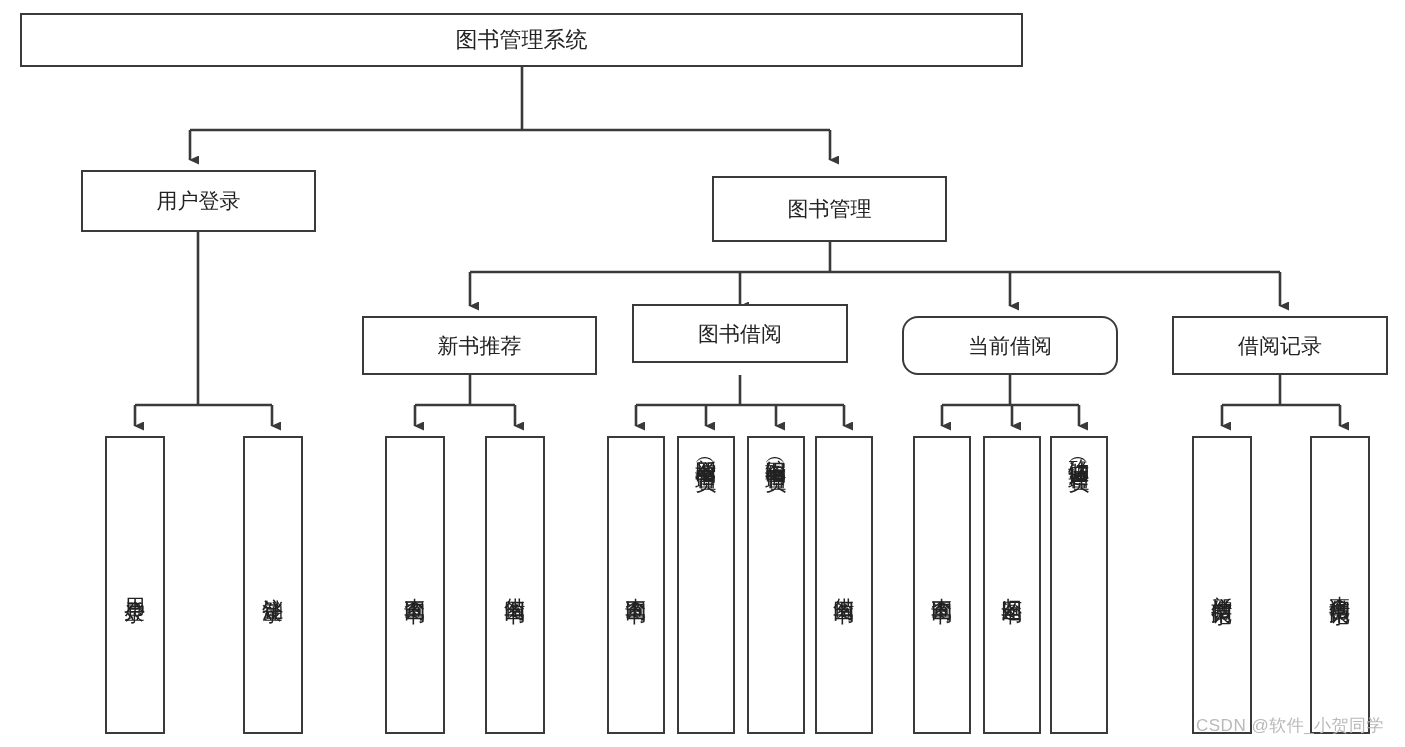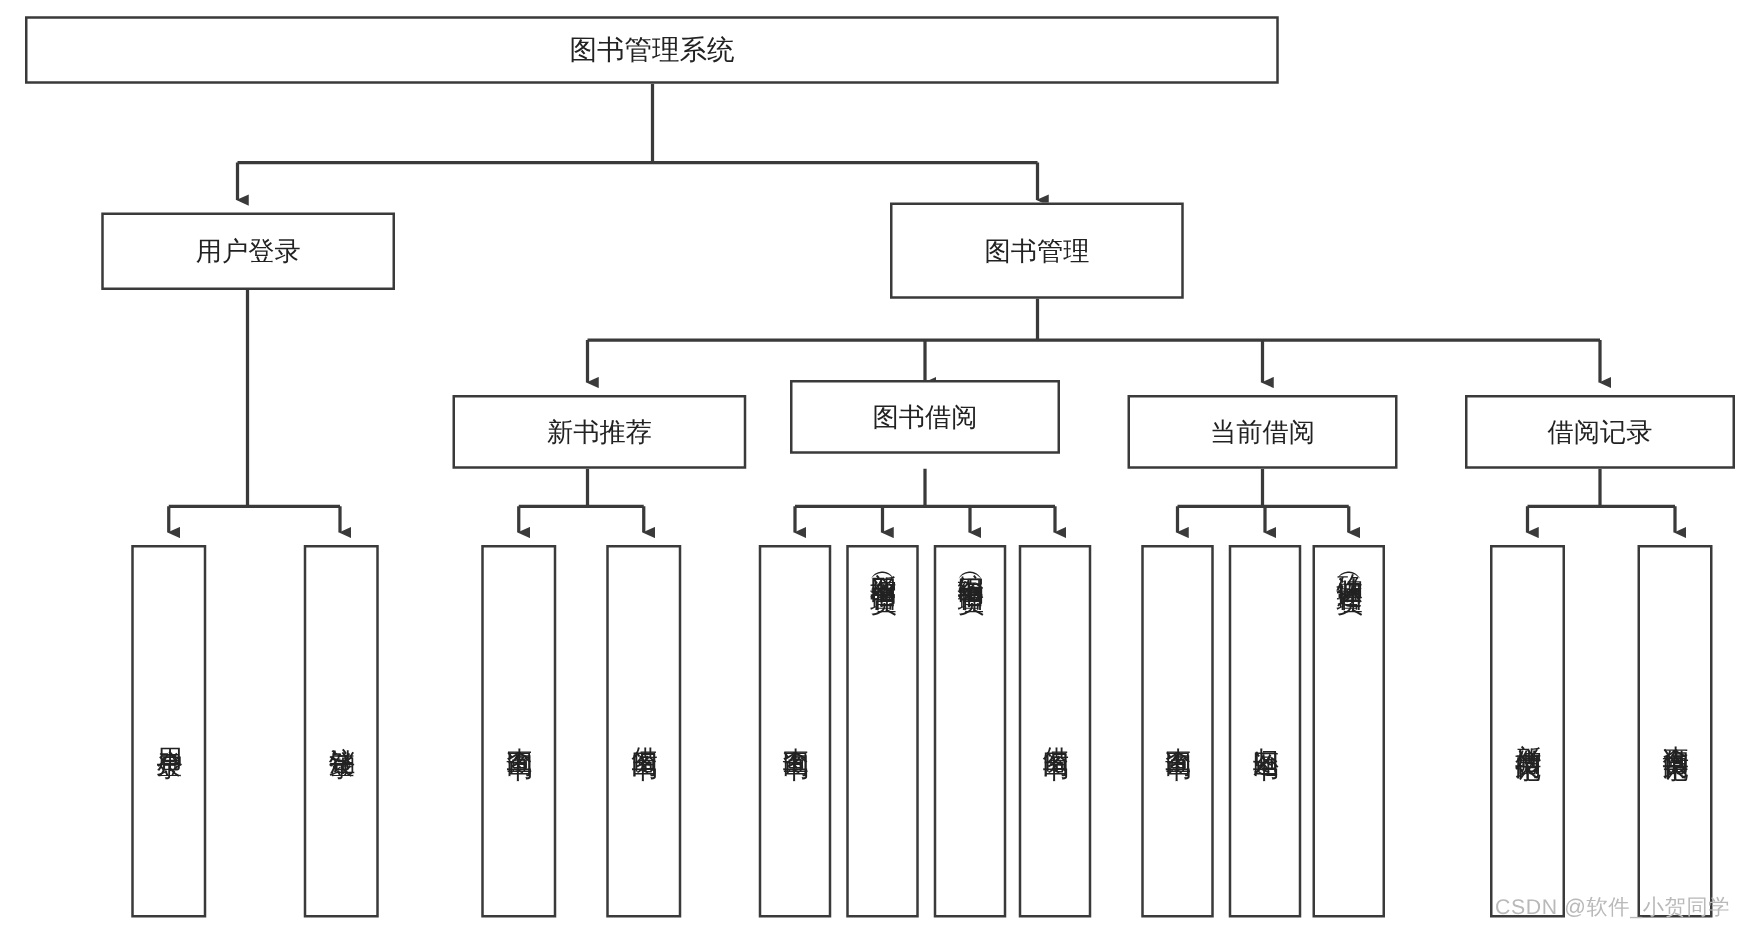--- a/index.html
+++ b/index.html
@@ -133,31 +133,31 @@
     </g>
   </svg>
 
   <div class="node root" style="left:20px; top:13px; width:1003px; height:54px;">
     <span>图书管理系统</span>
   </div>
 
   <div class="node level2" style="left:81px; top:170px; width:235px; height:62px;">
     <span>用户登录</span>
   </div>
-  <div class="node level2" style="left:712px; top:162px; width:235px; height:77px;">
+  <div class="node level2" style="left:712px; top:176px; width:235px; height:66px;">
     <span>图书管理</span>
   </div>
 
   <div class="node level3" style="left:362px; top:316px; width:235px; height:59px;">
     <span>新书推荐</span>
   </div>
   <div class="node level3" style="left:632px; top:304px; width:216px; height:59px;">
     <span>图书借阅</span>
   </div>
-  <div class="node level3" style="left:902px; top:316px; width:216px; height:59px;">
+  <div class="node level3" style="left:902px; top:316px; width:216px; height:59px;border-radius:16px;">
     <span>当前借阅</span>
   </div>
   <div class="node level3" style="left:1172px; top:316px; width:216px; height:59px;">
     <span>借阅记录</span>
   </div>
 
   <div class="node leaf" style="left:105px; top:436px; width:60px; height:298px;">
     <div class="leaf-inner">
         <span class="leaf-text">用户登录</span>
       </div>

